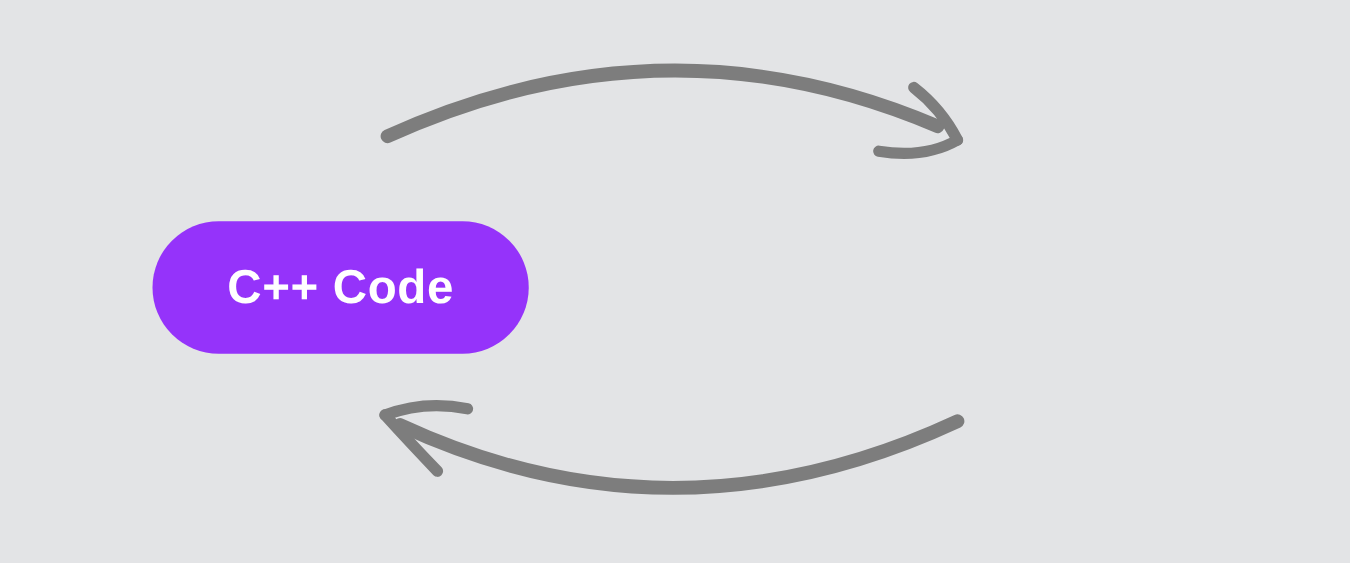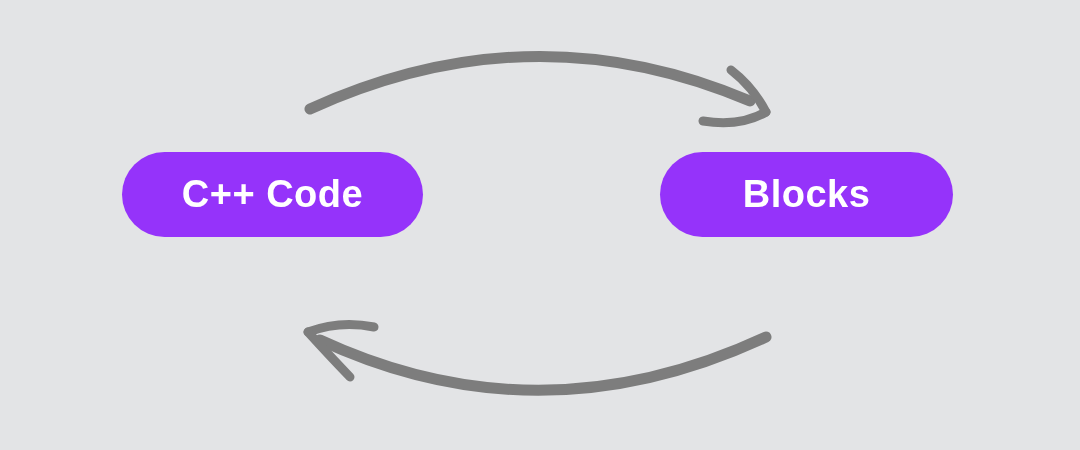--- a/index.html
+++ b/index.html
@@ -17,22 +17,22 @@
   .arrows-layer {
     position: absolute;
     left: 0;
     top: 0;
     width: 1080px;
     height: 450px;
     color: var(--arrow, #7d7d7d);
   }
   .node {
     position: absolute;
-    top: 152px;
-    height: 85px;
+    top: 177px;
+    height: 106px;
     border-radius: 60px;
     background: var(--node-fill, #9533fa);
     display: flex;
     align-items: center;
     justify-content: center;
   }
   .node-left  { left: 122px; width: 301px; }
   .node-right { left: 660px; width: 293px; }
   .node-label {
     color: var(--node-text, #ffffff);
@@ -59,17 +59,14 @@
       <path d="M 766 337 Q 540 442 320 340" stroke-width="11"></path>
       <path d="M 374 327 Q 340 320 308 332" stroke-width="9"></path>
       <path d="M 308 332 Q 327 353 350 377" stroke-width="9"></path>
     </g>
   </svg>
 
   <div class="node node-left">
     <span class="node-label">C++ Code</span>
   </div>
 
-  <div class="node node-right">
-    <span class="node-label">Blocks</span>
-  </div>
 
 </div>
 
 </body></html>

